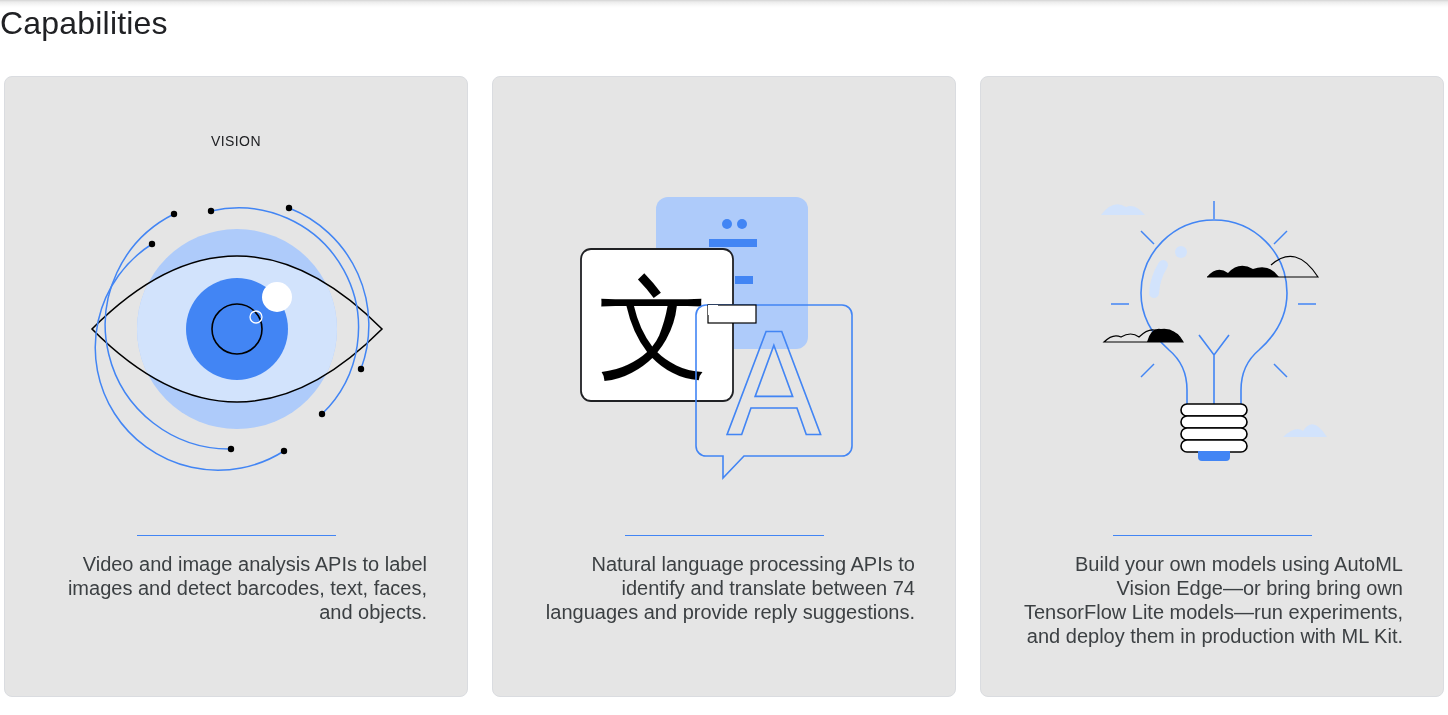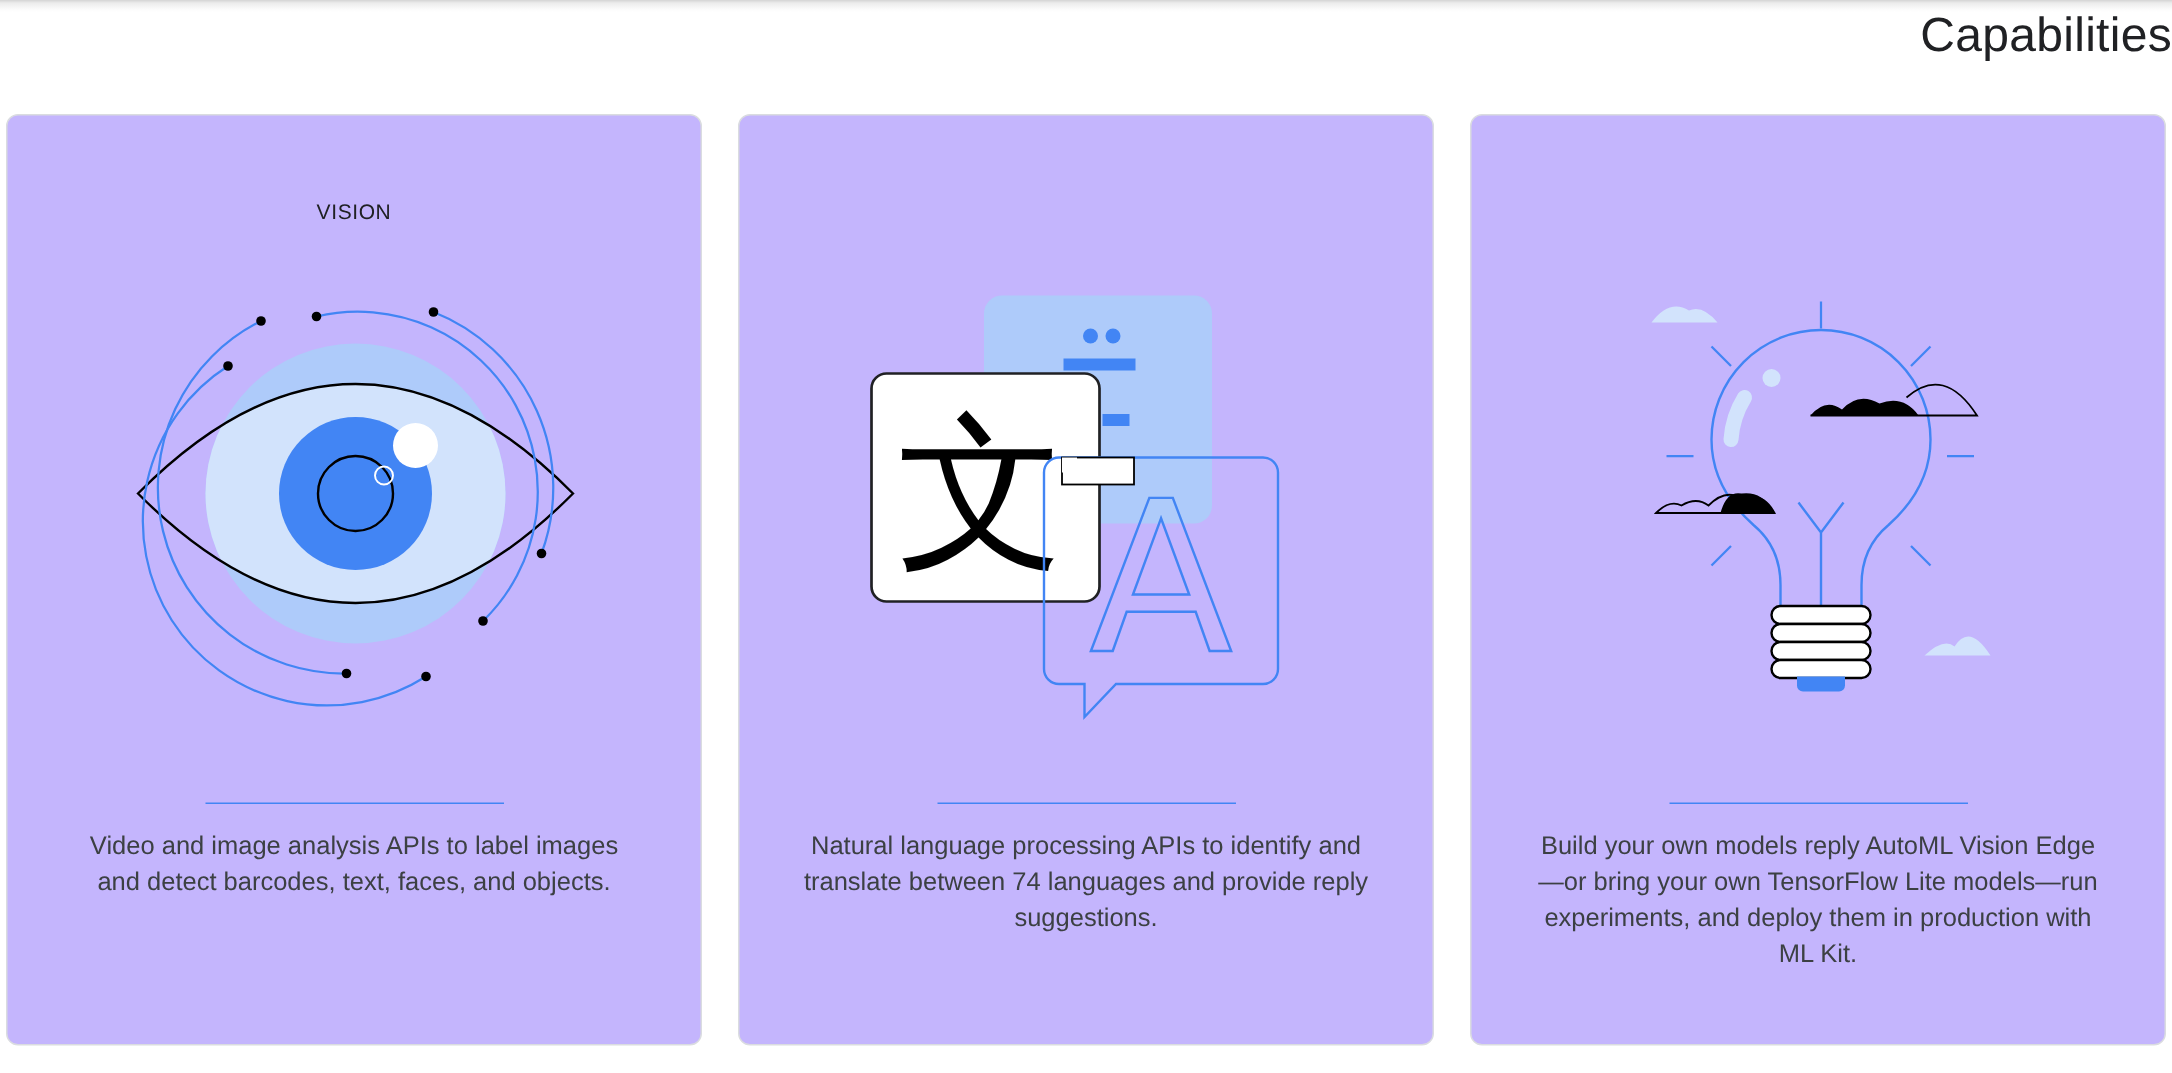--- a/index.html
+++ b/index.html
@@ -19,42 +19,42 @@
       position: absolute;
       left: 0; top: 0;
       width: 1448px;
       height: 8px;
       background: linear-gradient(to bottom, #d4d4d4 0px, #ececec 2px, #fbfbfb 6px, #ffffff 8px);
     }
     .page-title {
       position: absolute;
       left: 0; top: 0;
       width: 1448px;
-      text-align: right;
+      text-align: left;
       font-size: 32px;
       line-height: 46px;
       font-weight: 400;
       color: #202124;
       letter-spacing: 0.2px;
     }
     .cards {
       position: absolute;
       left: 4px;
       top: 76px;
       width: 1440px;
       height: 621px;
     }
     .card {
       position: absolute;
       top: 0;
       width: 462px;
       height: 619px;
       border: 1px solid #dadce0;
       border-radius: 8px;
-      background: #c4b5fd;
+      background: #e5e5e5;
       box-sizing: content-box;
     }
     .card.c0 { left: 0px; }
     .card.c1 { left: 488px; }
     .card.c2 { left: 976px; }
     .card-title {
       position: absolute;
       top: 56px;
       left: 0;
       width: 100%;
@@ -78,22 +78,22 @@
       left: 132px;
       width: 199px;
       height: 0;
       border-top: 1px solid #4285f4;
     }
     .card-desc {
       position: absolute;
       top: 475px;
       left: 40px;
       width: 382px;
-      text-align: center;
-      font-size: 17px;
+      text-align: right;
+      font-size: 20px;
       line-height: 24px;
       color: #3c4043;
     }
   </style>
 </head>
 <body>
 
 <div class="top-shadow"></div>
 
 <h1 class="page-title" style="margin:0;top:0;">Capabilities</h1>
@@ -196,16 +196,16 @@
         <g fill="#ffffff" stroke="#000" stroke-width="1.6">
           <rect x="90" y="219" width="66" height="12" rx="6"></rect>
           <rect x="90" y="231" width="66" height="12" rx="6"></rect>
           <rect x="90" y="243" width="66" height="12" rx="6"></rect>
           <rect x="90" y="255" width="66" height="12" rx="6"></rect>
         </g>
         <path d="M107 266 h32 v6 a4 4 0 0 1 -4 4 h-24 a4 4 0 0 1 -4 -4 z" fill="#4285f4"></path>
       </svg>
     </div>
     <div class="divider"></div>
-    <div class="card-desc">Build your own models reply AutoML Vision Edge—or bring your own TensorFlow Lite models—run experiments, and deploy them in production with ML Kit.</div>
+    <div class="card-desc">Build your own models using AutoML Vision Edge—or bring bring own TensorFlow Lite models—run experiments, and deploy them in production with ML Kit.</div>
   </div>
 
 </div>
 
 </body></html>

